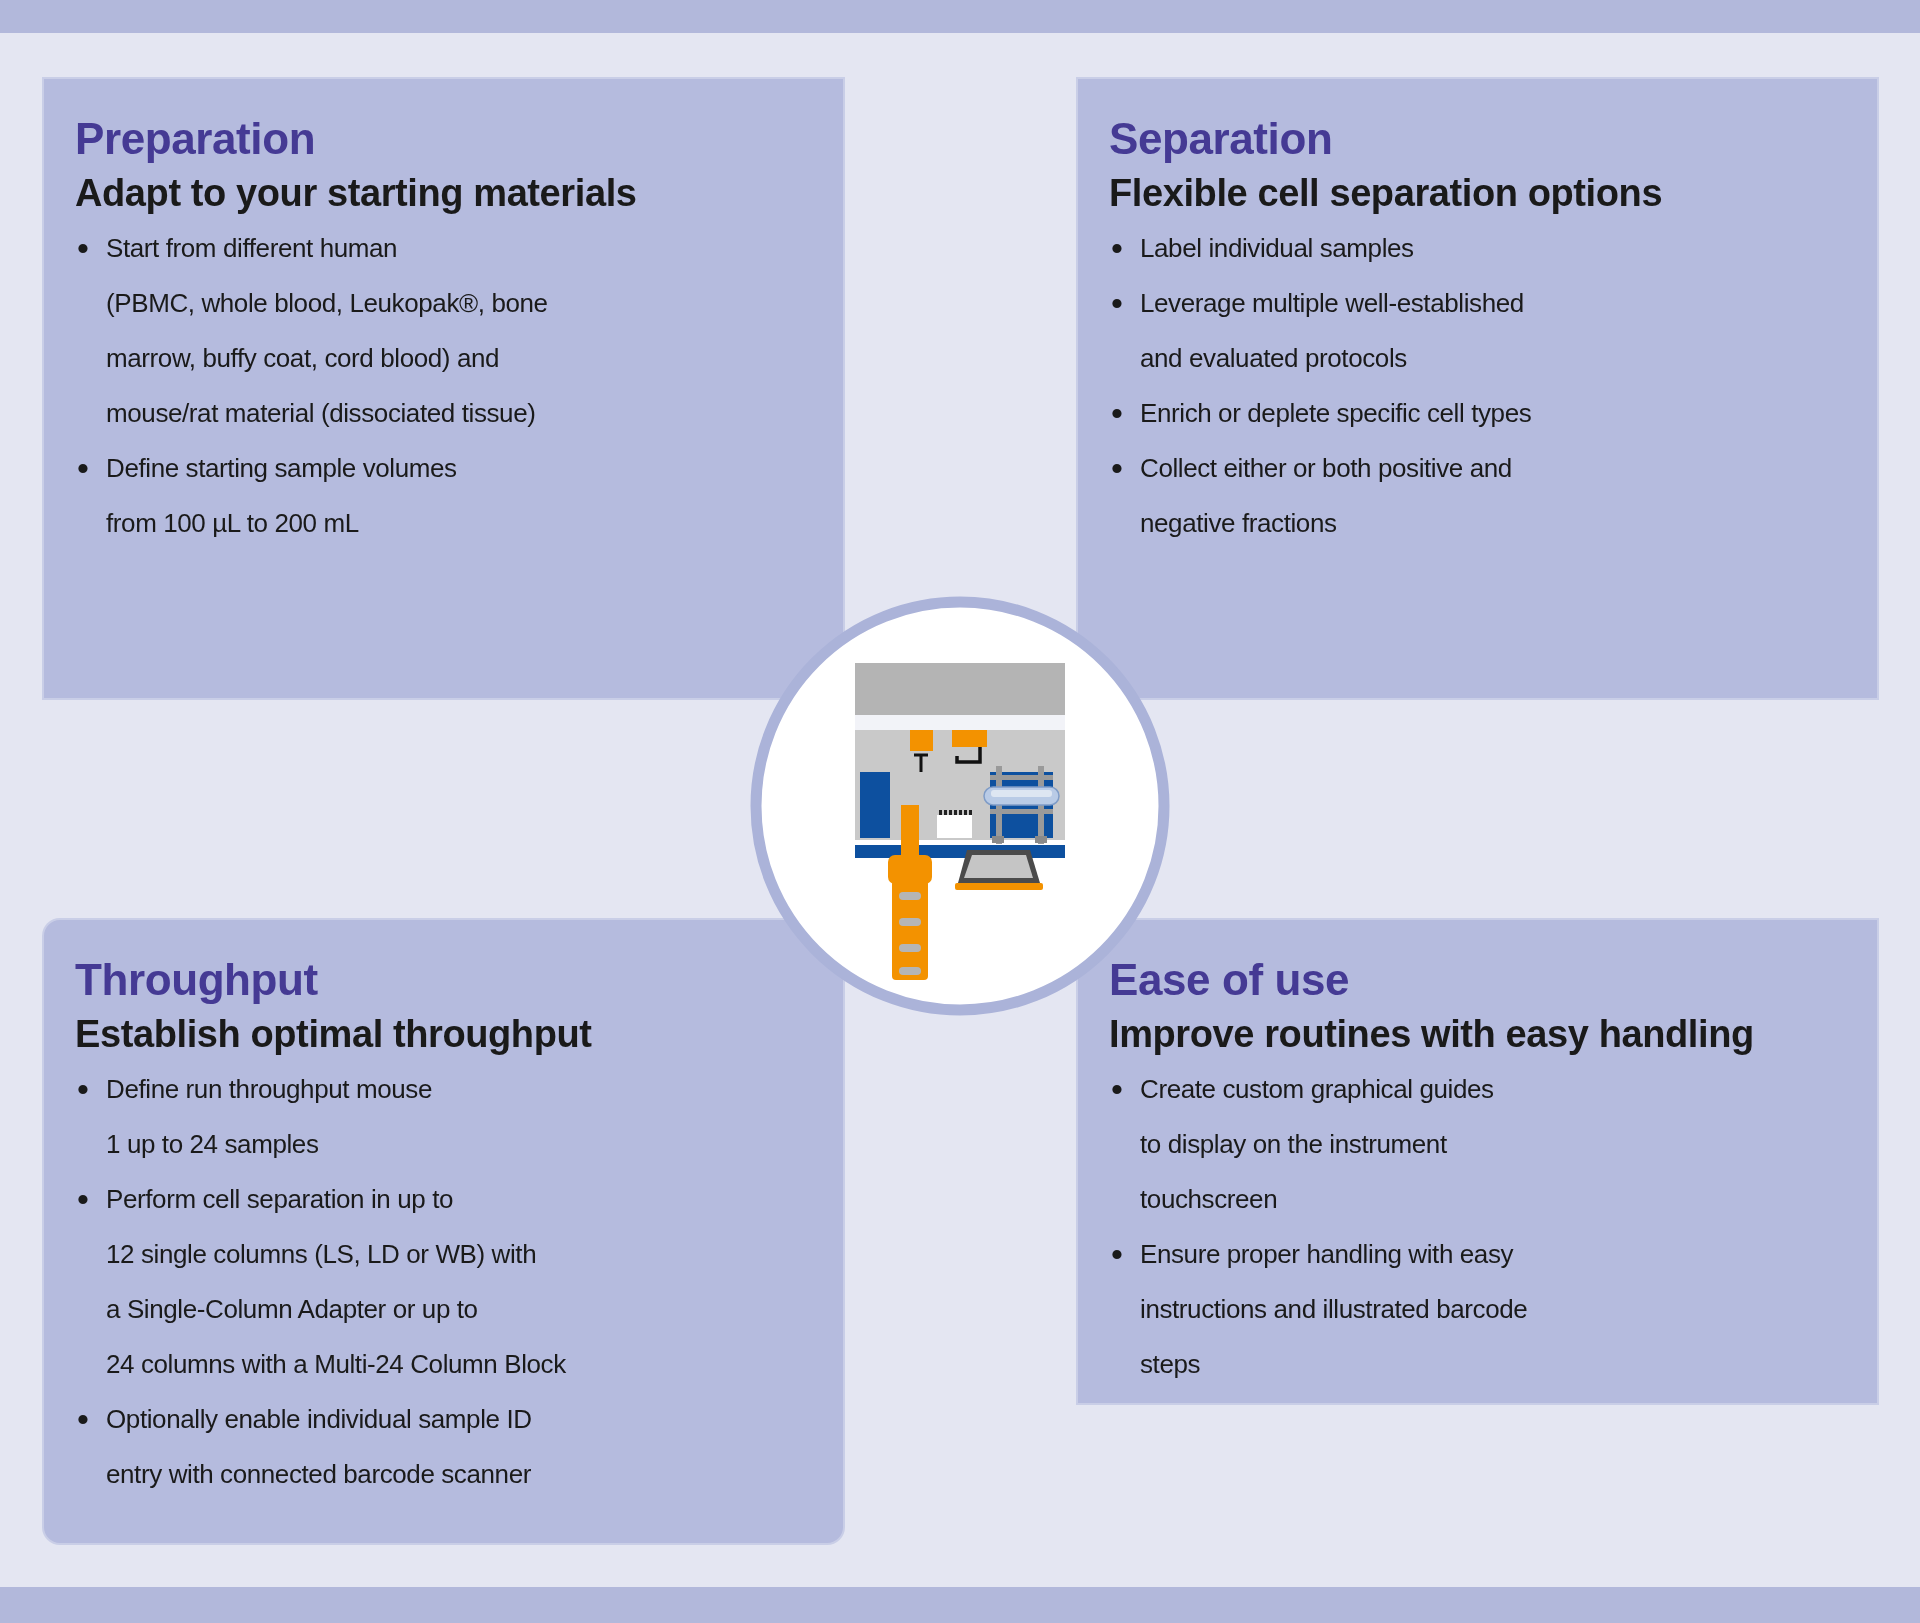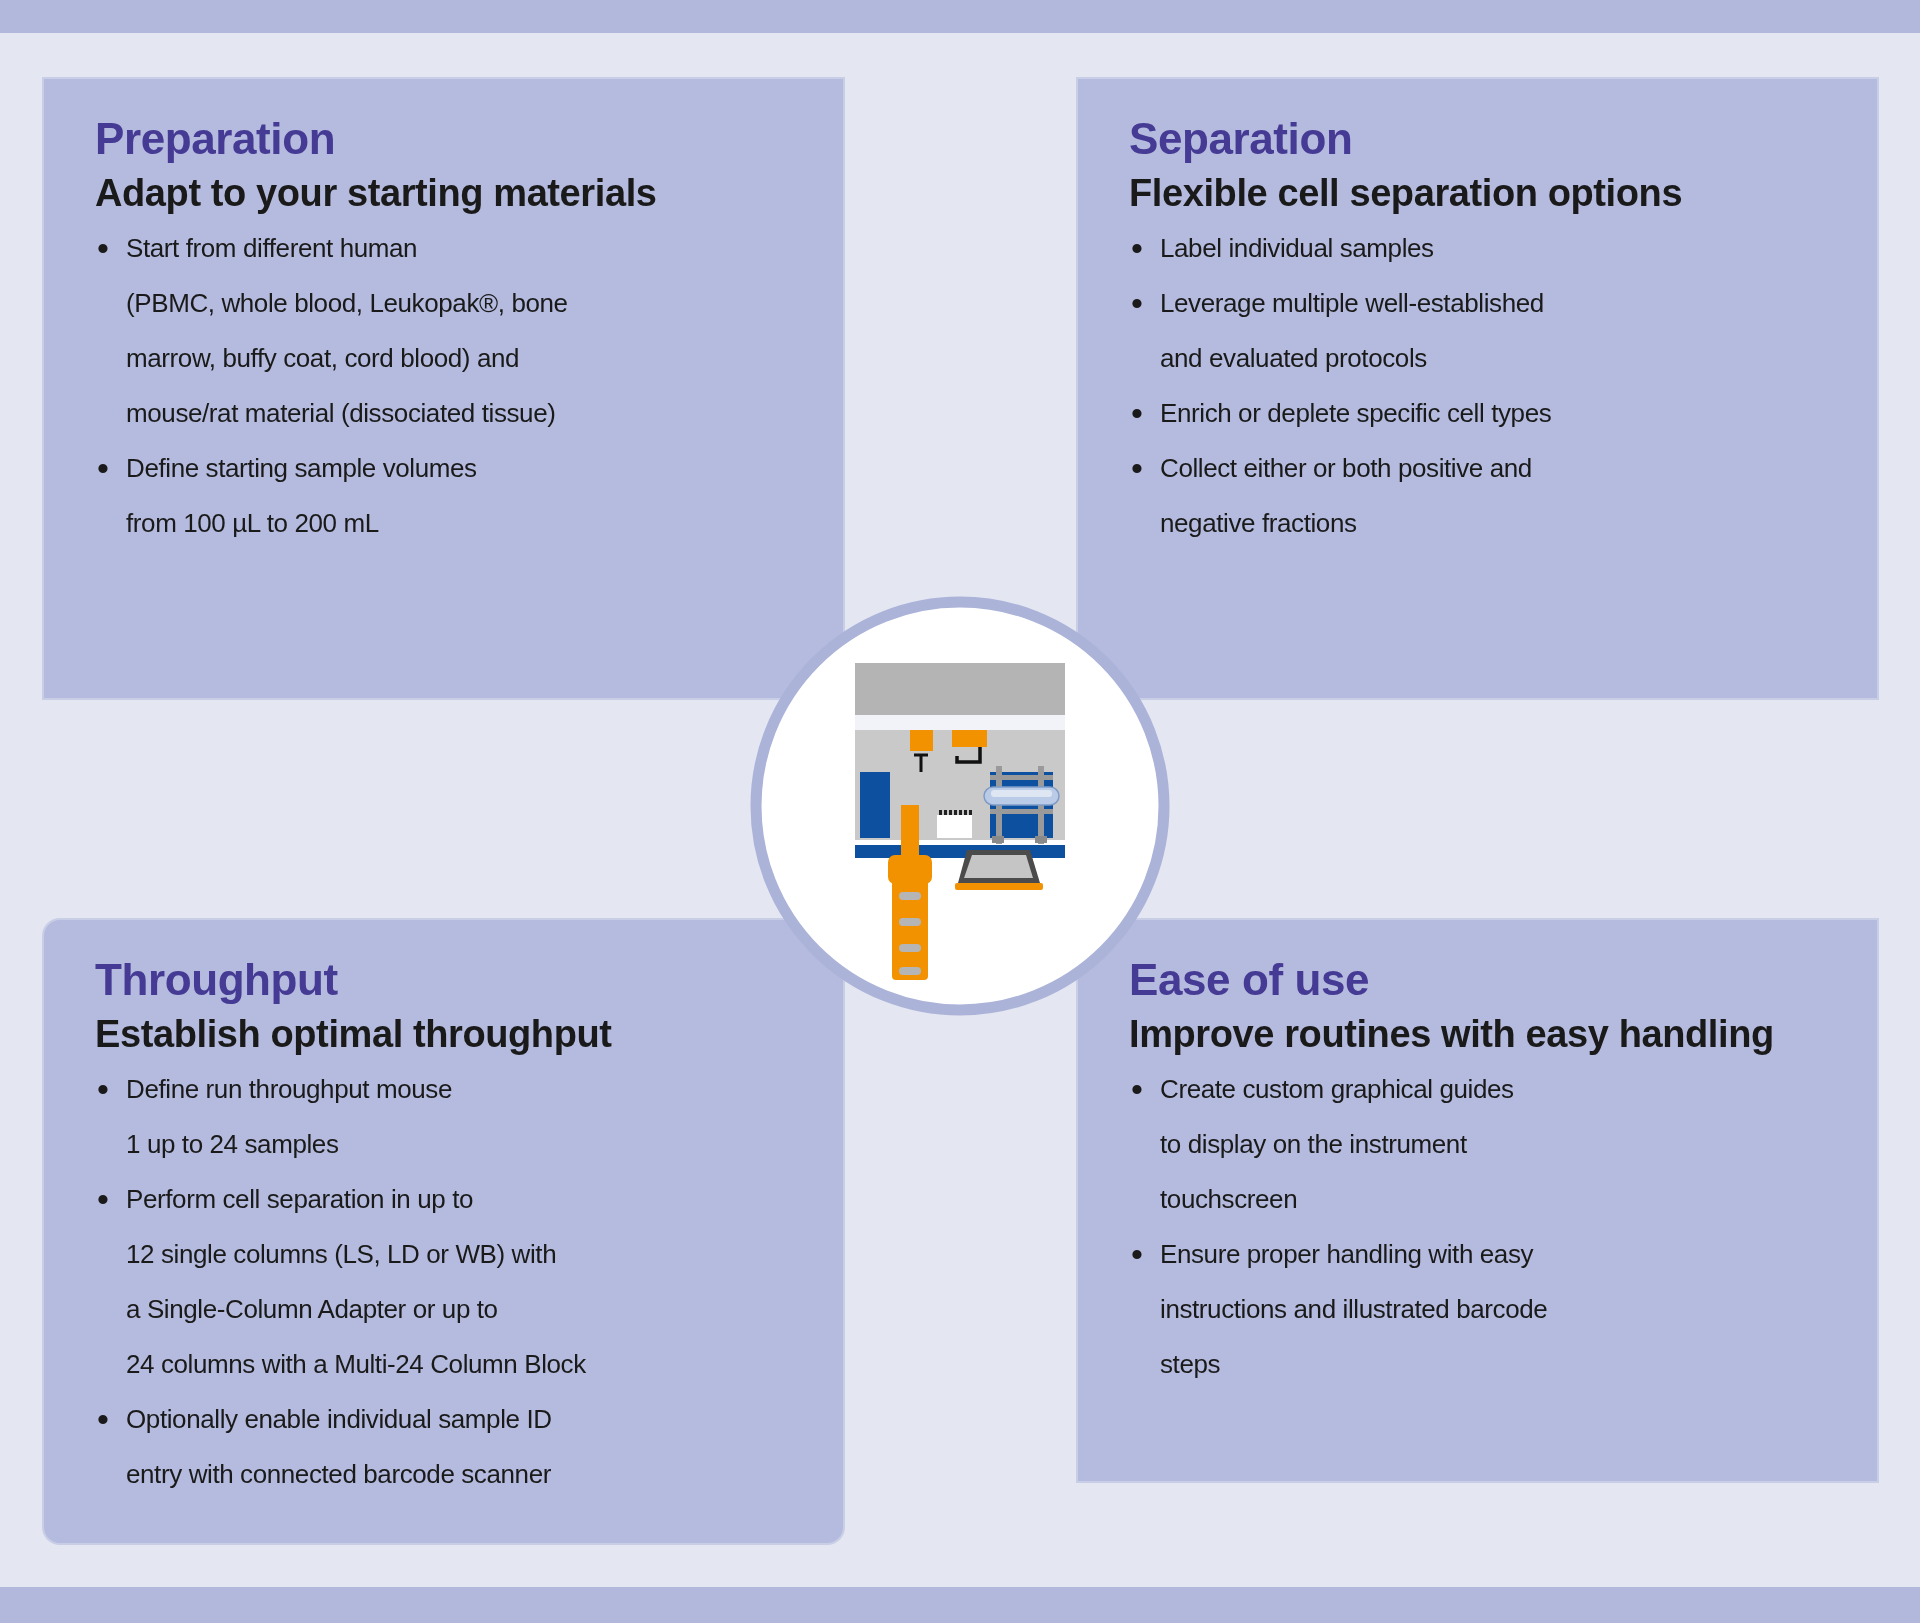--- a/index.html
+++ b/index.html
@@ -27,23 +27,23 @@
   .panel{
     position:absolute;
     width:803px;
     background:var(--panel);
     border:2px solid rgba(255,255,255,0.28);
     box-sizing:border-box;
   }
   .panel.tl{left:42px;top:77px;height:623px;}
   .panel.tr{left:1076px;top:77px;height:623px;}
   .panel.bl{left:42px;top:918px;height:627px;border-radius:18px;}
-  .panel.br{left:1076px;top:918px;height:565px;}
+  .panel.br{left:1076px;top:918px;height:487px;}
   .panel-inner{padding:32px 14px 0 31px;}
-  .line{display:block;line-height:55px;white-space:nowrap;letter-spacing:-0.4px;margin-left:20px;}
+  .line{display:block;line-height:55px;white-space:nowrap;letter-spacing:-0.4px;}
   .heading{
     font-size:44px;font-weight:bold;color:var(--heading-purple);
   }
   .subheading{
     font-size:38px;font-weight:bold;color:var(--body-text);
   }
   .bullet-line{
     position:relative;
     font-size:26px;color:var(--body-text);
     padding-left:31px;

